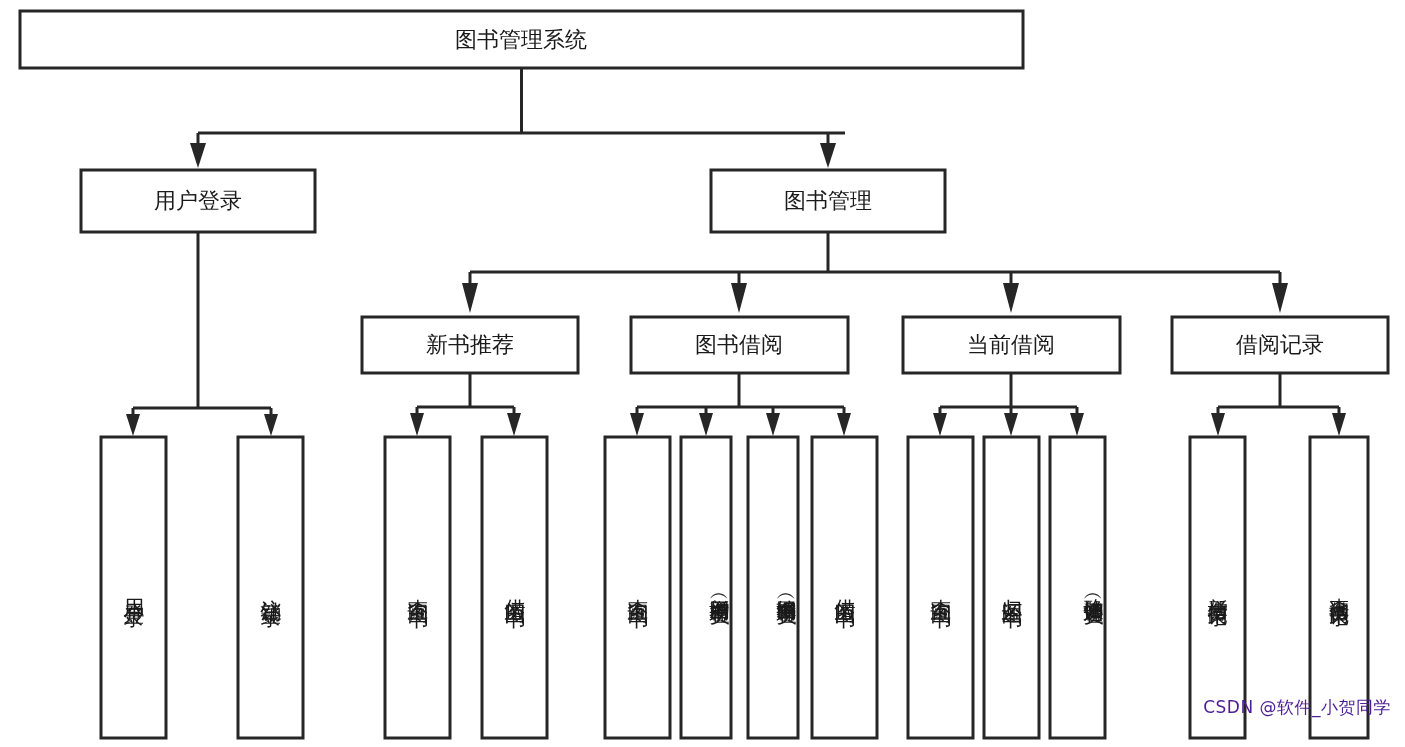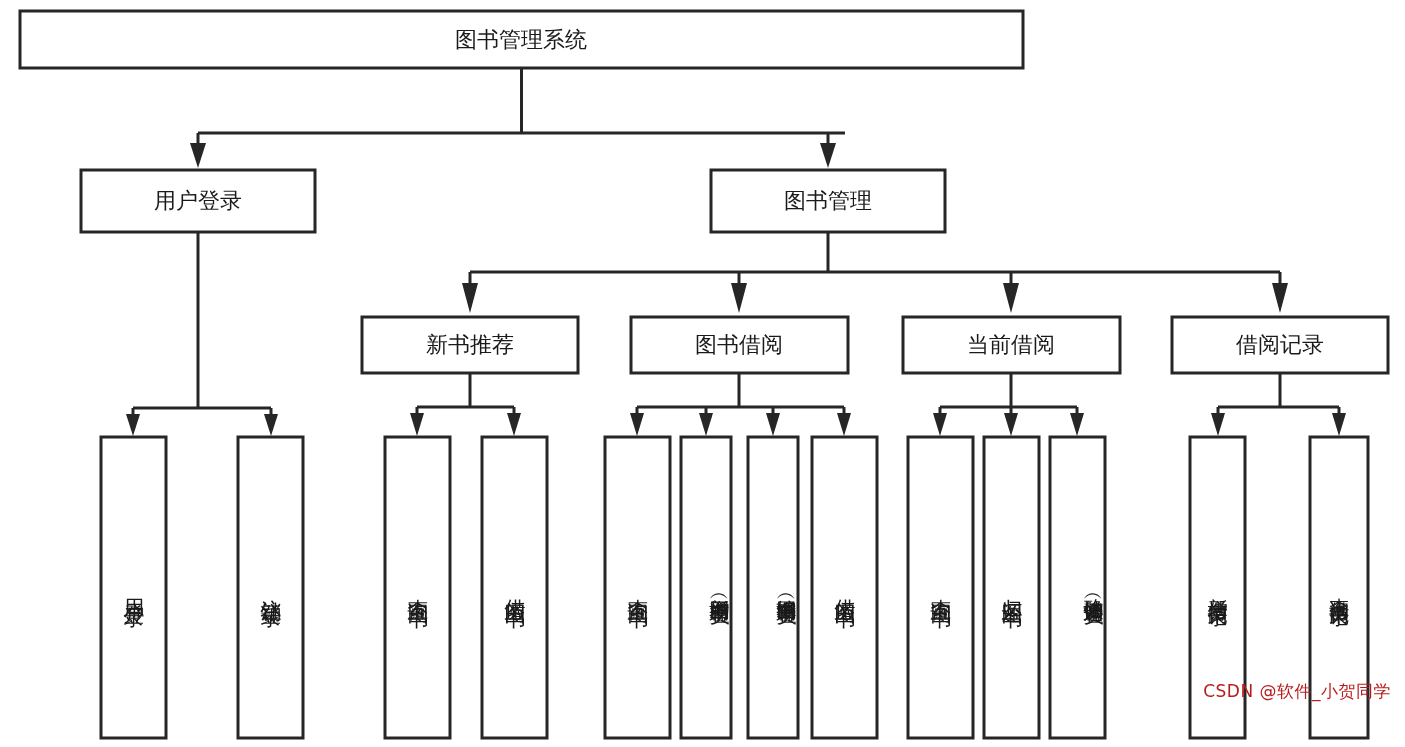--- a/index.html
+++ b/index.html
@@ -64,24 +64,24 @@
     line-height: 1.18;
     letter-spacing: 3px;
     color: #1a1a1a;
     white-space: nowrap;
     pointer-events: none;
     text-align: center;
   }
   .watermark {
     position: absolute;
     right: 14px;
-    bottom: 22px;
+    bottom: 6px;
     font-family: "DejaVu Sans", "Liberation Sans", sans-serif;
     font-size: 17px;
-    color: #b91c1c;
+    color: #4c1d95;
     letter-spacing: 0.5px;
     user-select: none;
     white-space: nowrap;
   }
 </style>
 </head>
 <body>
 
 <div id="diagram-root">
 

